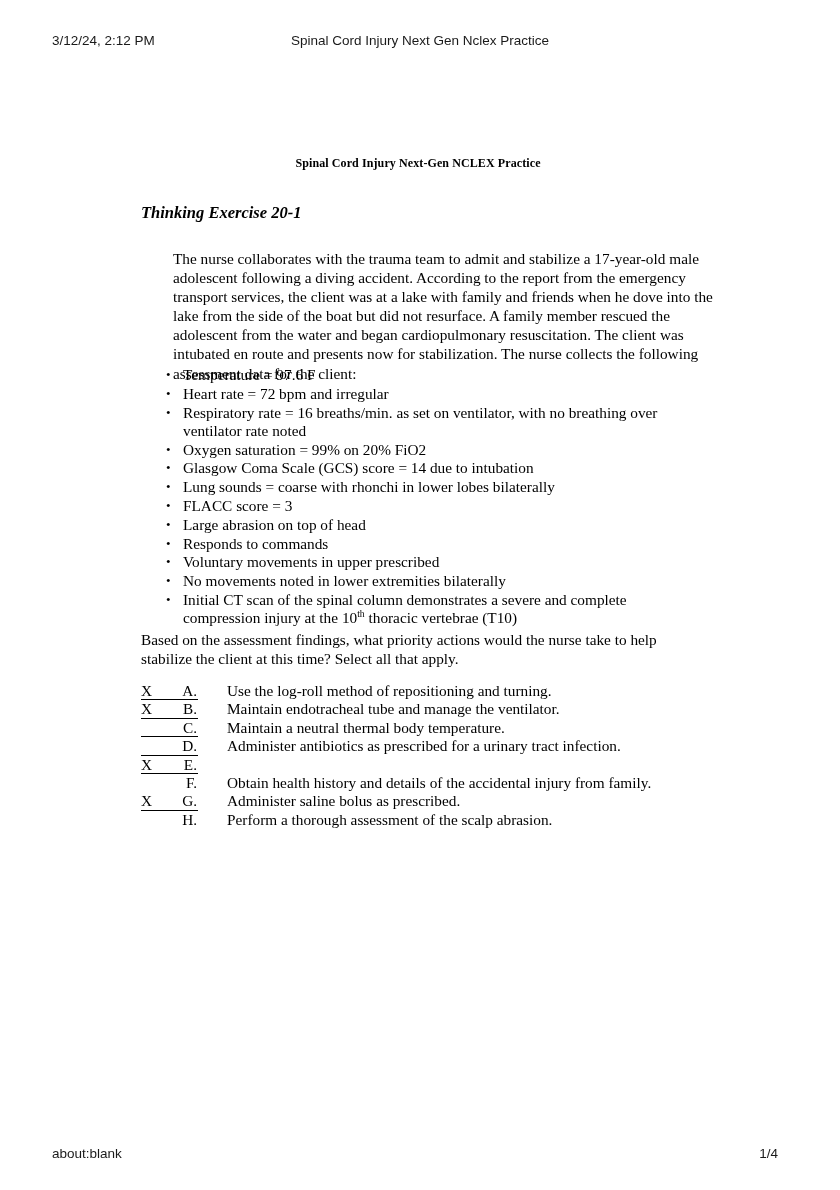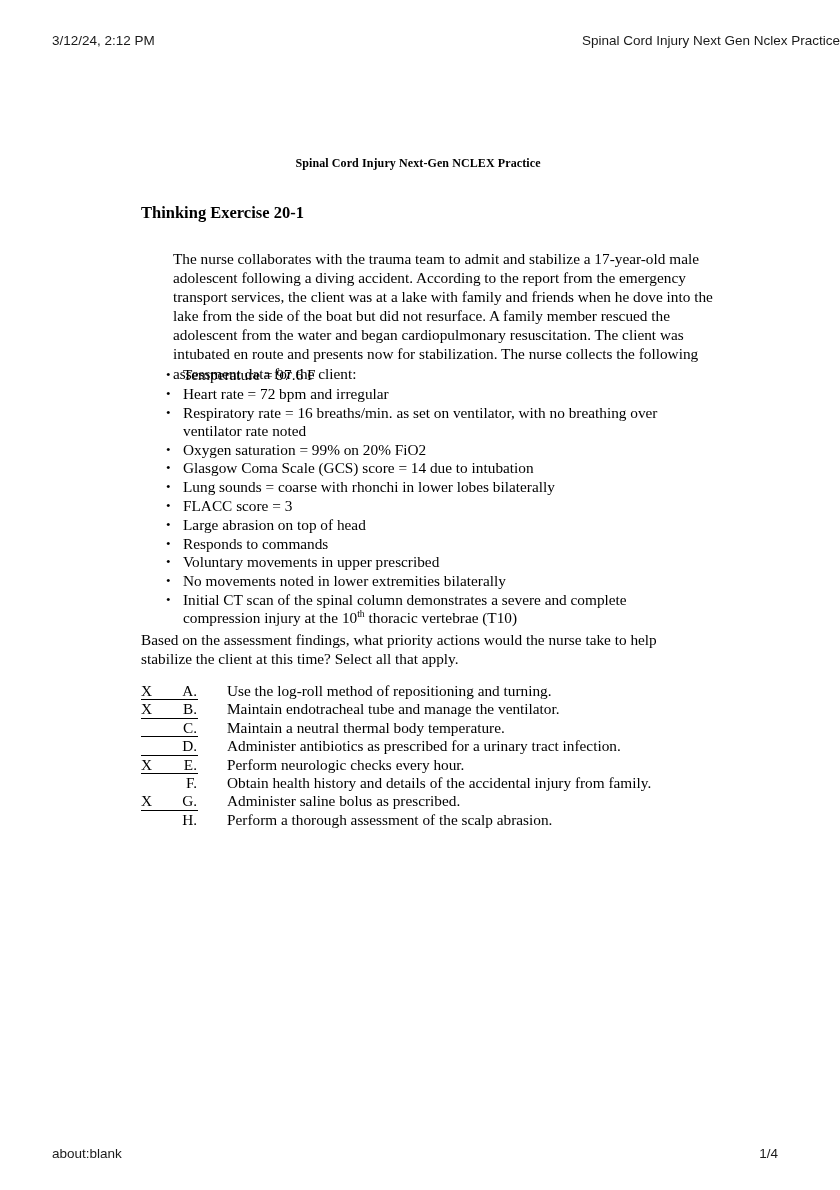--- a/index.html
+++ b/index.html
@@ -35,21 +35,21 @@
   .chrome-left {
     position: absolute;
     left: 52px;
     white-space: nowrap;
     text-align: right;
   }
   .chrome-center {
     position: absolute;
     left: 0;
     width: 840px;
-    text-align: right;
+    text-align: center;
     white-space: nowrap;
   }
   .chrome-right {
     position: absolute;
     right: 62px;
     white-space: nowrap;
   }
 
   
   .doc {
@@ -69,20 +69,21 @@
     font-weight: bold;
     letter-spacing: 0.1px;
   }
 
   .exercise-heading {
     position: absolute;
     top: 203px;
     left: 141px;
     font-size: 16.5px;
     font-weight: bold;
+    font-style: italic;
   }
 
   .scenario {
     position: absolute;
     top: 249px;
     left: 141px;
     width: 556px;
     font-size: 15.3px;
     line-height: 19.1px;
     text-align: left;
@@ -231,21 +232,20 @@
           <span class="option-mark"></span>
           <span class="option-letter">D.</span>
         </div>
         <div class="option-text">Administer antibiotics as prescribed for a urinary tract infection.</div>
       </div>
       <div class="option-row">
         <div class="option-blank ruled">
           <span class="option-mark">X</span>
           <span class="option-letter">E.</span>
         </div>
-        <div class="option-text">Perform neurologic checks every hour.</div>
       </div>
       <div class="option-row">
         <div class="option-blank">
           <span class="option-mark"></span>
           <span class="option-letter">F.</span>
         </div>
         <div class="option-text">Obtain health history and details of the accidental injury from family.</div>
       </div>
       <div class="option-row">
         <div class="option-blank ruled">

